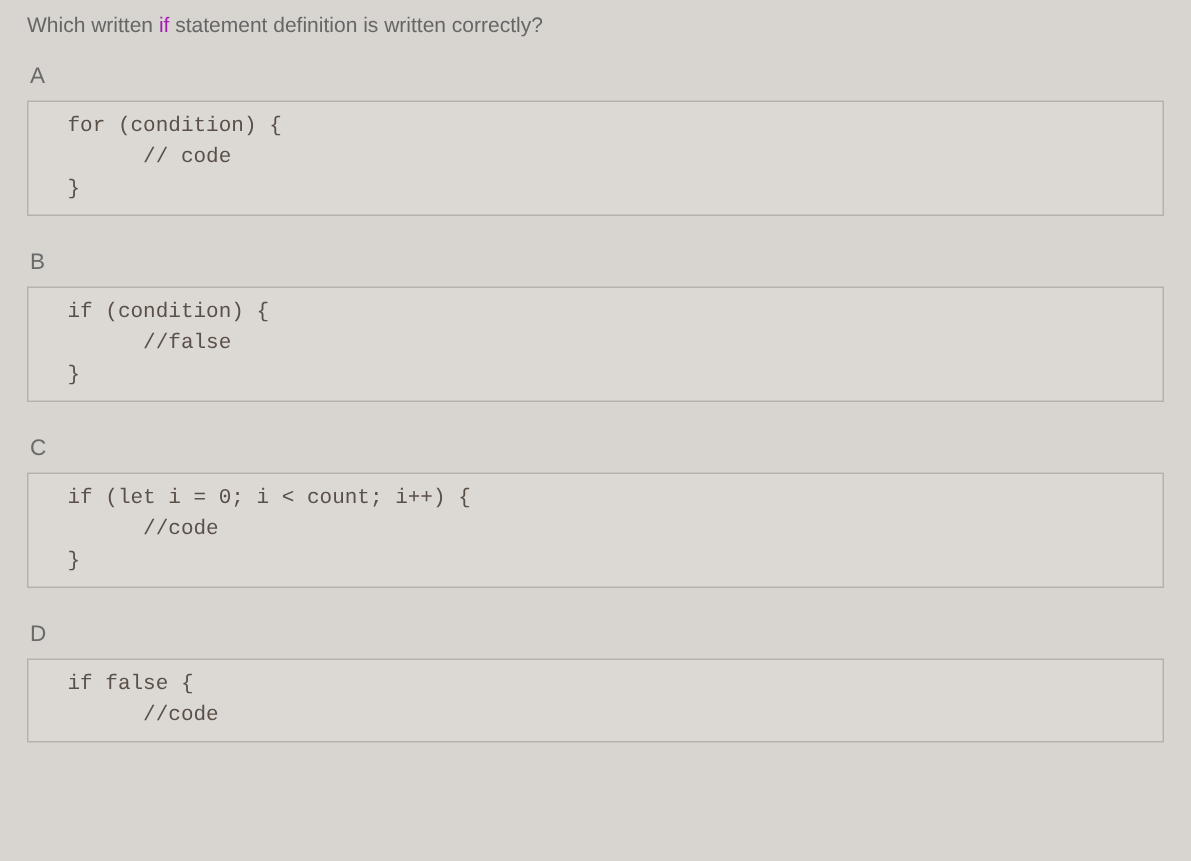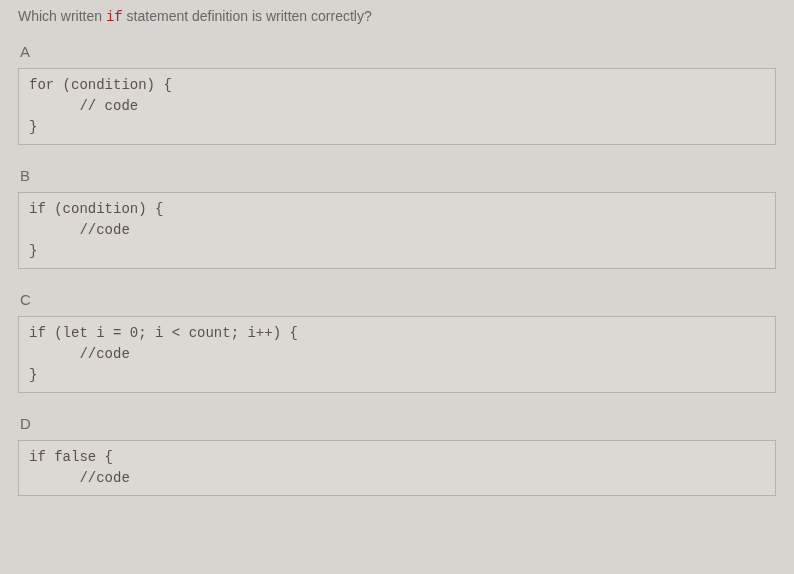--- a/index.html
+++ b/index.html
@@ -15,37 +15,37 @@
       padding: 8px 14px;
       color: #555;
     }
     .question {
       font-size: 14px;
       color: #666;
       margin-bottom: 18px;
       padding-left: 4px;
     }
     .question .keyword {
-      font-family: Liberation Mono, monospace;
-      color: #b91c1c;
+      font-family: Liberation Sans, sans-serif;
+      color: #a21caf;
     }
     .option {
       margin-bottom: 22px;
     }
     .option-label {
       font-size: 15px;
       color: #6a6a6a;
       font-weight: 500;
       margin-bottom: 8px;
       padding-left: 6px;
     }
     .code-box {
       background: #dcd9d4;
       border: 1px solid #b5b2ac;
-      padding: 6px 10px 6px 10px;
+      padding: 6px 10px 6px 26px;
       font-family: "Courier New", Courier, monospace;
       font-size: 14px;
       color: #5a5048;
       line-height: 1.5;
       white-space: pre;
       margin-left: 4px;
       margin-right: 4px;
     }
   </style>
 </head>
@@ -58,21 +58,21 @@
 <div class="option">
   <div class="option-label">A</div>
   <div class="code-box">for (condition) {
       // code
 }</div>
 </div>
 
 <div class="option">
   <div class="option-label">B</div>
   <div class="code-box">if (condition) {
-      //code
+      //false
 }</div>
 </div>
 
 <div class="option">
   <div class="option-label">C</div>
   <div class="code-box">if (let i = 0; i &lt; count; i++) {
       //code
 }</div>
 </div>
 

